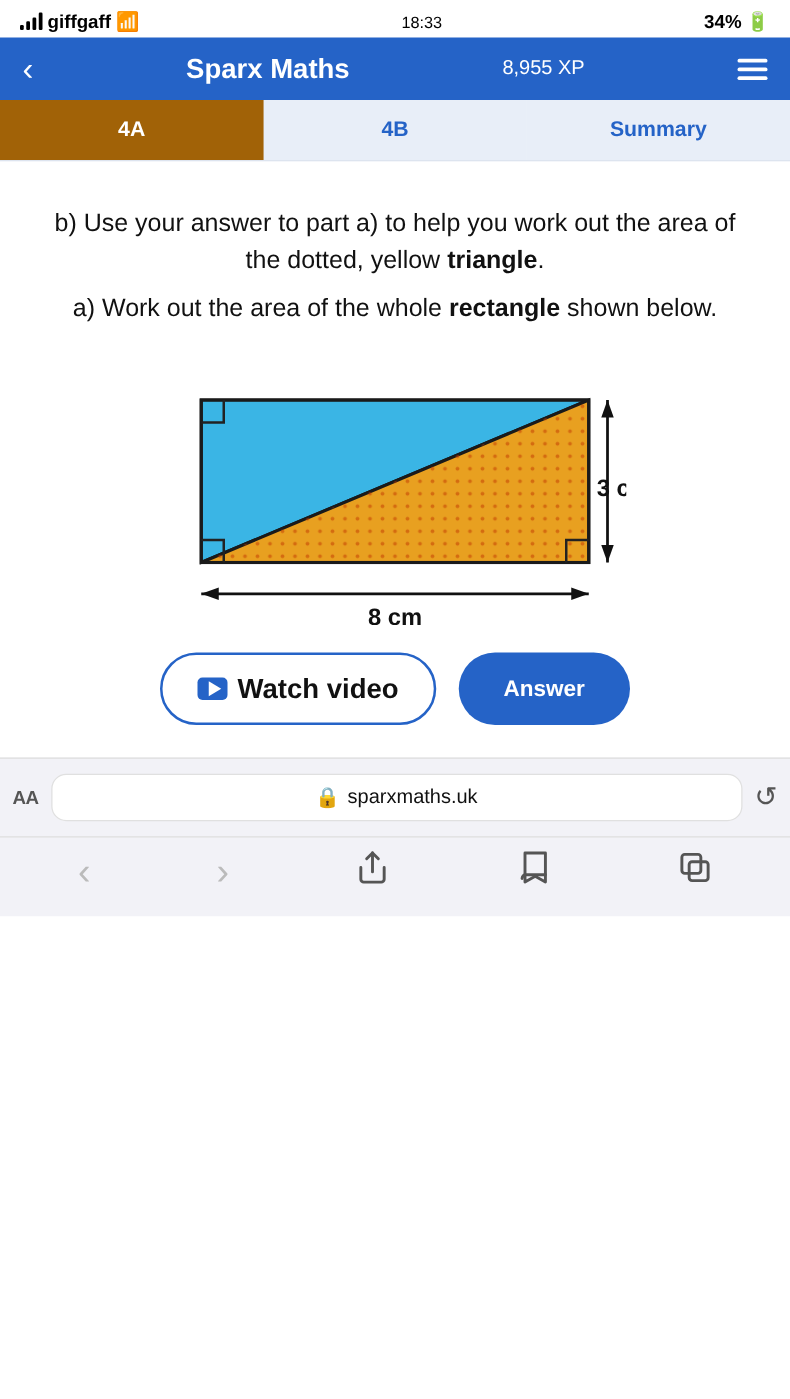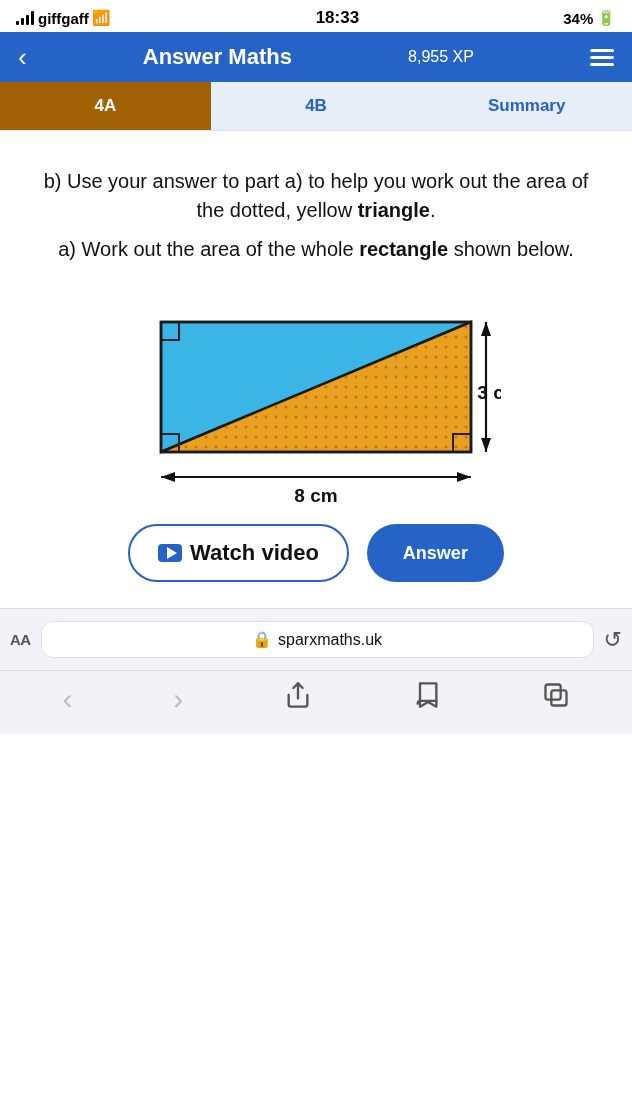--- a/index.html
+++ b/index.html
@@ -16,21 +16,21 @@
     .status-bar {
       background: #fff;
       display: flex;
       justify-content: space-between;
       align-items: center;
       padding: 8px 16px 4px;
       font-size: 15px;
       font-weight: 600;
     }
     .status-left { display: flex; align-items: center; gap: 4px; font-size: 15px; }
-    .status-center { font-size: 17px; font-weight: 700; }
+    .status-center { font-size: 13px; font-weight: 400; }
     .status-right { display: flex; align-items: center; gap: 4px; font-size: 15px; }
 
     
     .header {
       background: #2563c7;
       display: flex;
       align-items: center;
       justify-content: space-between;
       padding: 12px 18px;
     }
@@ -257,21 +257,21 @@
   </div>
   <div class="status-center">18:33</div>
   <div class="status-right">
     <span>34%</span>
     <span>🔋</span>
   </div>
 </div>
 
 <div class="header">
   <div class="back-btn">‹</div>
-  <span class="header-title">Answer Maths</span>
+  <span class="header-title">Sparx Maths</span>
   <span class="header-xp">8,955 XP</span>
   <div class="menu-btn">
     <span></span>
       <span></span>
       <span></span>
   </div>
 </div>
 
 <div class="tabs">
   <div class="tab active">

